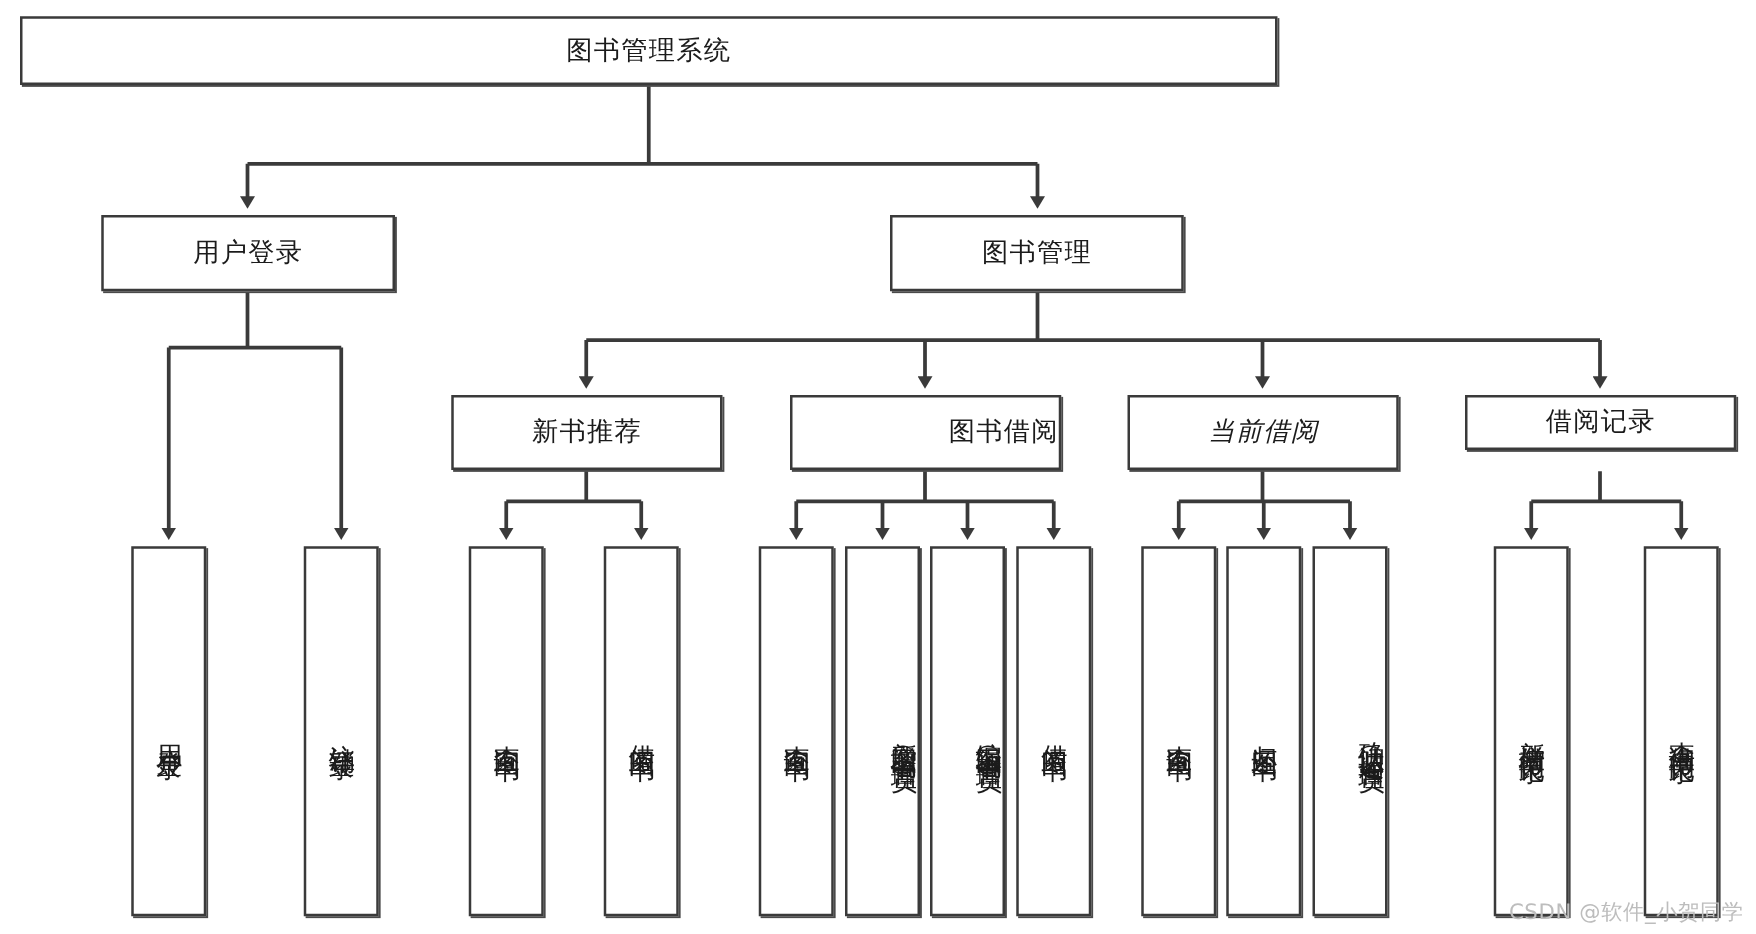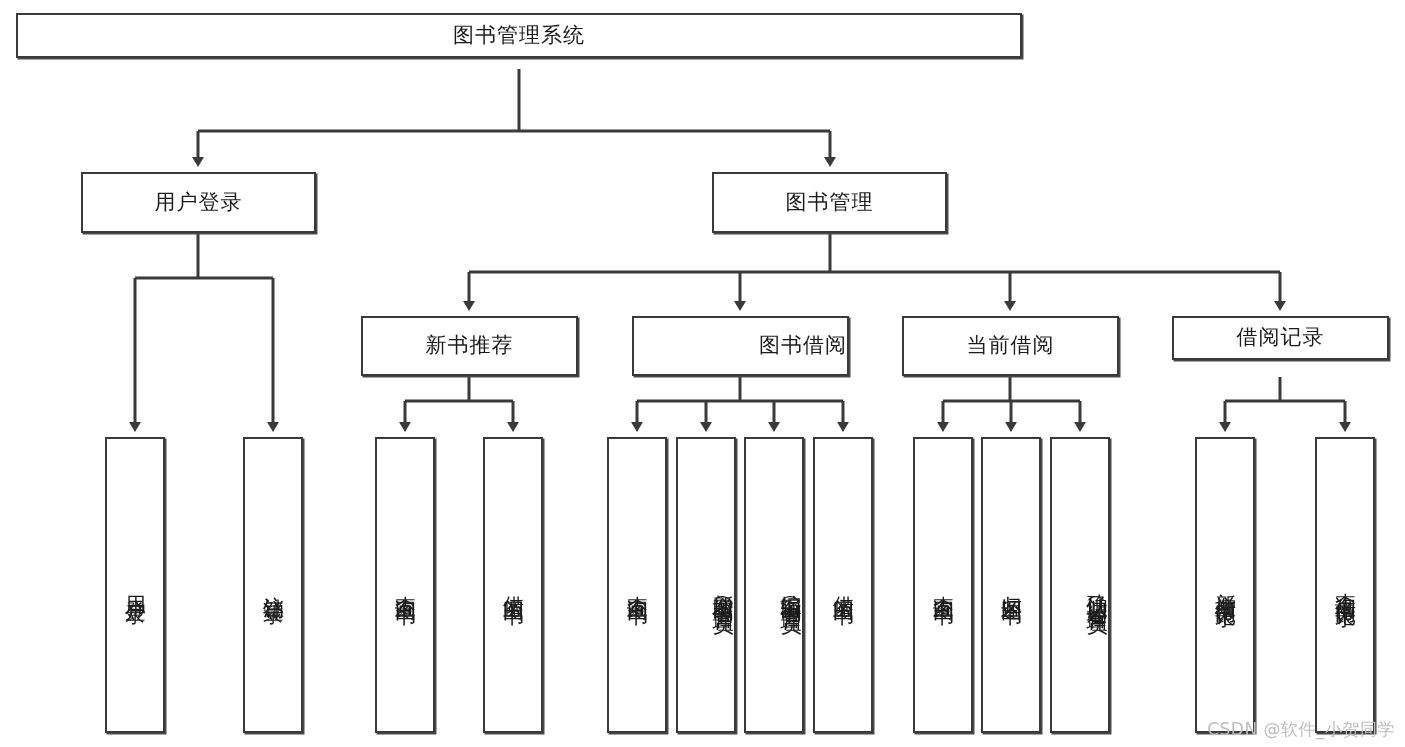--- a/index.html
+++ b/index.html
@@ -113,38 +113,38 @@
       <path d="M1011,401 L1011,423" marker-end="url(#arrow)"></path>
       <path d="M1080,401 L1080,423" marker-end="url(#arrow)"></path>
 
       <path d="M1280,377 L1280,401"></path>
       <path d="M1225,401 L1345,401"></path>
       <path d="M1225,401 L1225,423" marker-end="url(#arrow)"></path>
       <path d="M1345,401 L1345,423" marker-end="url(#arrow)"></path>
     </g>
   </svg>
 
-  <div class="node node-h" style="left:16px; top:13px; width:1006px; height:45px;">
+  <div class="node node-h" style="left:16px; top:13px; width:1006px; height:55px;">
     <span>图书管理系统</span>
   </div>
 
   <div class="node node-h" style="left:81px; top:172px; width:235px; height:61px;">
     <span>用户登录</span>
   </div>
   <div class="node node-h" style="left:712px; top:172px; width:235px; height:61px;">
     <span>图书管理</span>
   </div>
 
   <div class="node node-h" style="left:361px; top:316px; width:217px; height:60px;">
     <span>新书推荐</span>
   </div>
   <div class="node node-h" style="left:632px; top:316px; width:217px; height:60px;justify-content:flex-end;">
     <span>图书借阅</span>
   </div>
-  <div class="node node-h" style="left:902px; top:316px; width:217px; height:60px;">
+  <div class="node node-h" style="left:902px; top:316px; width:217px; height:60px;font-style:italic;">
     <span>当前借阅</span>
   </div>
   <div class="node node-h" style="left:1172px; top:316px; width:217px; height:44px;">
     <span>借阅记录</span>
   </div>
 
   <div class="node node-v centered" style="left:105px; top:437px; width:60px; height:296px;">
     <span>用户登录</span>
   </div>
   <div class="node node-v centered" style="left:243px; top:437px; width:60px; height:296px;">

